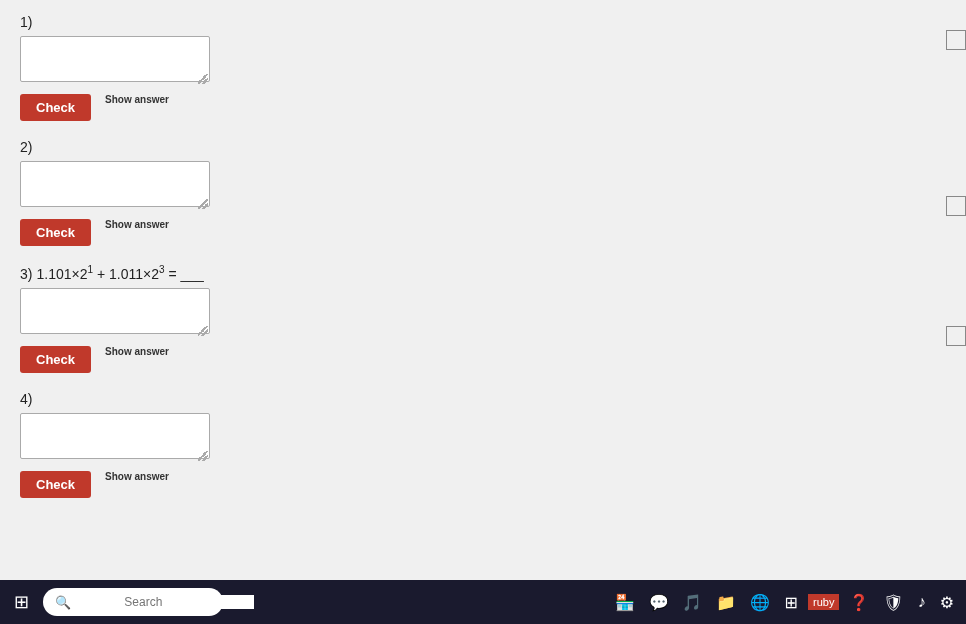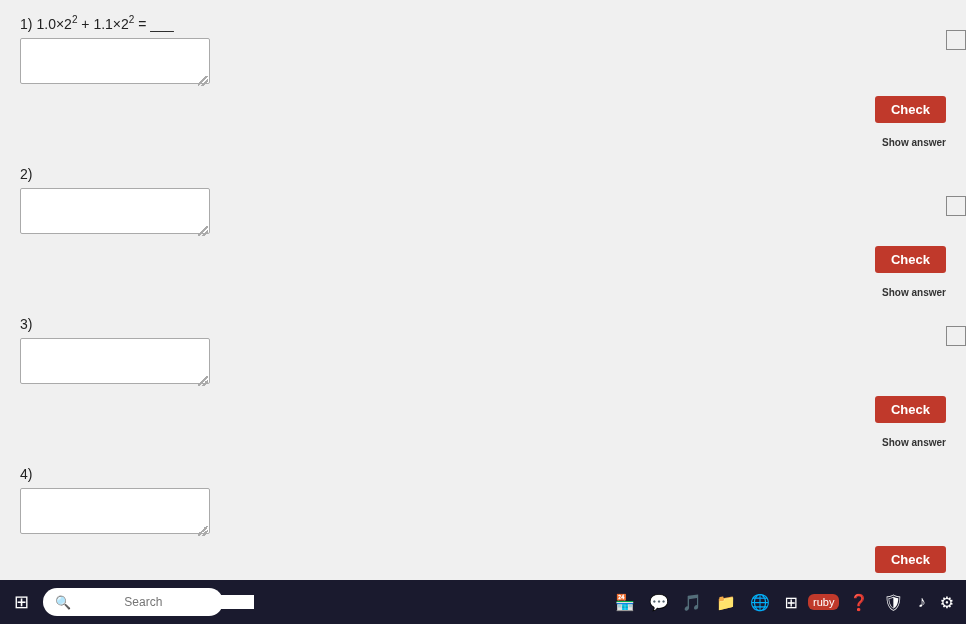--- a/index.html
+++ b/index.html
@@ -57,23 +57,22 @@
       position: absolute;
       bottom: 2px;
       right: 2px;
       width: 10px;
       height: 10px;
       background: linear-gradient(135deg, transparent 40%, #aaa 40%, #aaa 55%, transparent 55%, transparent 65%, #aaa 65%, #aaa 80%, transparent 80%);
       pointer-events: none;
     }
     .button-row {
       display: flex;
-      align-items: flex-end;
+      align-items: flex-start;
       gap: 14px;
-      flex-direction: column;
     }
     .check-btn {
       background: #c0392b;
       color: white;
       border: none;
       padding: 6px 16px;
       font-size: 13px;
       font-weight: bold;
       border-radius: 3px;
       cursor: pointer;
@@ -168,21 +167,20 @@
     }
   </style>
 </head>
 <body>
 
 <div class="main-content">
 
   <div class="question-block">
     <div class="question-label">
       <span>1)</span>
-      <span>1.0×2<sup>2</sup> + 1.1×2<sup>2</sup> = ___</span>
     </div>
     <div class="input-wrapper">
       <textarea style=""></textarea>
       <div class="resize-handle"></div>
     </div>
     <div class="button-row">
       <button class="check-btn">Check</button>
       <button class="show-answer-link">Show answer</button>
     </div>
   </div>
@@ -197,20 +195,21 @@
     </div>
     <div class="button-row">
       <button class="check-btn">Check</button>
       <button class="show-answer-link">Show answer</button>
     </div>
   </div>
 
   <div class="question-block">
     <div class="question-label">
       <span>3)</span>
+      <span>1.101×2<sup>1</sup> + 1.011×2<sup>3</sup> = ___</span>
     </div>
     <div class="input-wrapper">
       <textarea style=""></textarea>
       <div class="resize-handle"></div>
     </div>
     <div class="button-row">
       <button class="check-btn">Check</button>
       <button class="show-answer-link">Show answer</button>
     </div>
   </div>
@@ -242,19 +241,19 @@
     <span style="font-size:13px;">🔍</span>
     <input type="text" placeholder="Search" style="">
   </div>
   <div class="taskbar-icons">
     <span class="taskbar-icon">🏪</span>
     <span class="taskbar-icon">💬</span>
     <span class="taskbar-icon">🎵</span>
     <span class="taskbar-icon">📁</span>
     <span class="taskbar-icon">🌐</span>
     <span class="taskbar-icon">⊞</span>
-    <span class="taskbar-icon" style="font-size:11px; background:#c0392b; color:white; padding:2px 5px; border-radius:6px;">ruby</span>
+    <span class="taskbar-icon" style="font-size:11px; background:#c0392b; color:white; padding:2px 5px; border-radius:0;">ruby</span>
     <span class="taskbar-icon">❓</span>
     <span class="taskbar-icon">🛡</span>
     <span class="taskbar-icon">♪</span>
     <span class="taskbar-icon">⚙</span>
   </div>
 </div>
 
 </body></html>

